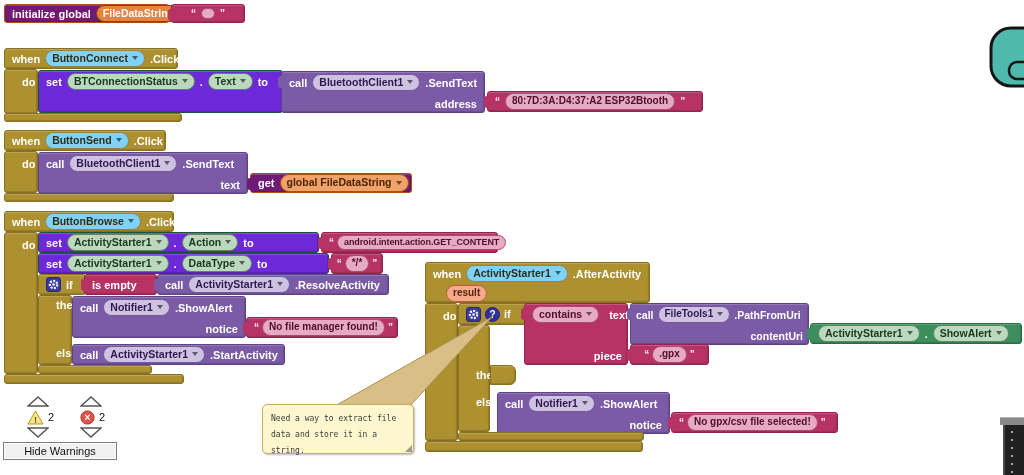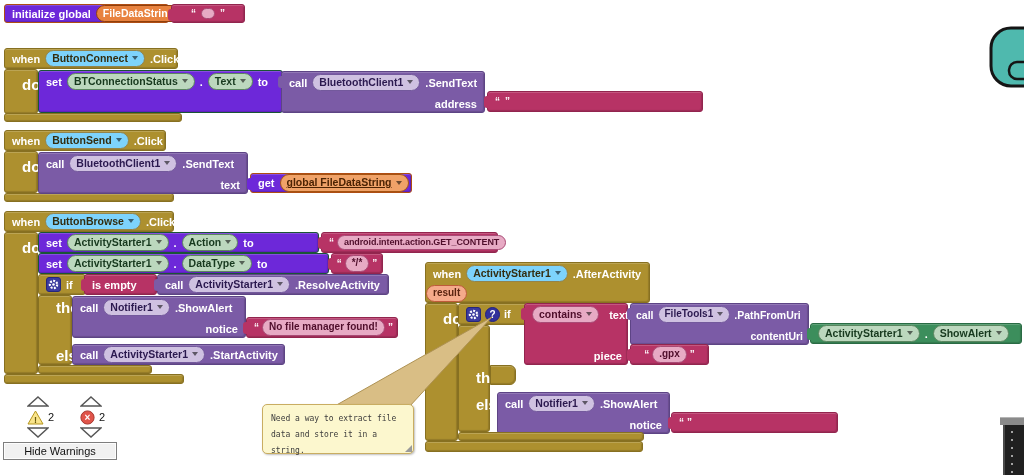--- a/index.html
+++ b/index.html
@@ -9,38 +9,38 @@
   .b { position:absolute; border-radius:3px; box-shadow: inset 0 1px 0 rgba(255,255,255,.18), inset -1px -1px 1px rgba(0,0,0,.15); }
   .row { display:flex; align-items:center; gap:5px; padding:0 7px; height:21px; font-weight:bold; font-size:11px; color:#fff; white-space:nowrap; }
   .row.end { justify-content:flex-end; }
   .row.tight { gap:4px; padding:0 5px; font-size:10.5px; }
 
   .gold   { background:#AD902F; border:1px solid #877021; }
   .green  { background:#6d28d9; border:1px solid #1A5536; }
   .ggreen { background:#3C8E5C; border:1px solid #2A6B44; }
   .purple { background:#7B5BA6; border:1px solid #5D4485; }
   .pink   { background:#B73365; border:1px solid #92254E; }
-  .orange { background:#6d28d9; border:1px solid #AF4D13; }
+  .orange { background:#701a75; border:1px solid #AF4D13; }
 
   .chip { display:inline-flex; align-items:center; gap:3px; border-radius:9px; padding:1px 6px 2px; font-weight:bold; font-size:10.5px; line-height:1.2; white-space:nowrap; }
   .c-gold   { background:#7dd3fc; border:1px solid #93834A; color:#332D10; }
   .c-green  { background:#BCD8BE; border:1px solid #5A865F; color:#17391E; }
   .c-purple { background:#CFC1E1; border:1px solid #73599C; color:#2B194F; }
   .c-pink   { background:#E7AAC4; border:1px solid #A94A75; color:#4F0E2B; }
-  .c-orange { background:#F0A268; border:1px solid #A55312; color:#4C2303;text-decoration:underline; }
+  .c-orange { background:#F0A268; border:1px solid #A55312; color:#4C2303; }
   .c-oname  { background:#E8823F; border:1px solid #903F0B; color:#fff; }
   .c-param  { background:#F5AA8A; border:1px solid #BE5B3A; color:#5A2410; font-size:10px; }
   .chip.f9  { font-size:9px; letter-spacing:-.1px; }
   .chip.f10 { font-size:10px; }
 
   .dd { display:inline-block; width:0; height:0; border-left:3.5px solid transparent; border-right:3.5px solid transparent; border-top:4.5px solid rgba(0,0,0,.55); margin-left:1px; }
   .q { font-size:10px; opacity:.95; }
 
   .spine { padding:0; }
-  .slbl { position:absolute; left:17px; font-weight:bold; font-size:15px; color:#fff; }
+  .slbl { position:absolute; left:17px; font-weight:bold; font-size:11px; color:#fff; }
 
   .plug::before { content:""; position:absolute; left:-4px; top:4px; width:7px; height:12px; border-radius:3px 0 0 3px; background:inherit; }
 
   .gear { width:15px; height:15px; border-radius:3px; background:#3A3A9E; border:1px solid #26267A; display:inline-flex; align-items:center; justify-content:center; flex:0 0 auto; }
   .qmark { width:15px; height:15px; border-radius:50%; background:#31319B; border:1px solid #222280; color:#fff; font-size:10px; font-weight:bold; display:inline-flex; align-items:center; justify-content:center; flex:0 0 auto; }
 
   .stub { border-radius:0 6px 6px 0; }
 
   .comment-box { position:absolute; left:262px; top:404px; width:152px; height:50px; background:#FCF7CE; border:1.5px solid #C9AD62; border-radius:5px; padding:6px 8px 0; font-family:"DejaVu Sans Mono",monospace; font-size:8px; color:#3c3c3c; line-height:16px; box-shadow:1px 1px 2px rgba(0,0,0,.25); z-index:6; }
   .resize-handle { position:absolute; right:1px; bottom:1px; width:0; height:0; border-left:7px solid transparent; border-bottom:7px solid #9a9a9a; }
@@ -106,20 +106,21 @@
         <i class="dd"></i>
       </span>
     <span>.SendText</span>
   </div>
   <div class="row end">
       <span>address</span>
     </div>
 </div>
 <div class="b pink row plug" style="left:487px;top:91px;width:216px;height:21px">
   <span class="q">“</span>
+  <span class="chip c-pink f10">80:7D:3A:D4:37:A2 ESP32Btooth</span>
   <span class="q">”</span>
 </div>
 
 <div class="b gold row" style="left:4px;top:130px;width:162px;height:21px">
   <span>when</span>
   <span class="chip c-gold">
       <span>ButtonSend</span>
       <i class="dd"></i>
     </span>
   <span>.Click</span>
@@ -255,21 +256,21 @@
 
 <div class="b gold" style="left:425px;top:262px;width:225px;height:41px">
   <div class="row">
     <span>when</span>
     <span class="chip c-gold">
         <span>ActivityStarter1</span>
         <i class="dd"></i>
       </span>
     <span>.AfterActivity</span>
   </div>
-  <div class="row" style="height:18px;padding-left:0">
+  <div class="row" style="height:18px;padding-left:20px">
     <span class="chip c-param">result</span>
   </div>
 </div>
 <div class="b gold spine" style="left:425px;top:303px;width:33px;height:138px">
   <span class="slbl" style="top:6px">do</span>
 </div>
 <div class="b gold" style="left:425px;top:441px;width:218px;height:11px"></div>
 
 <div class="b gold row" style="left:458px;top:303px;width:70px;height:22px;gap:4px">
   <span class="gear">
@@ -336,20 +337,21 @@
         <i class="dd"></i>
       </span>
     <span>.ShowAlert</span>
   </div>
   <div class="row end">
       <span>notice</span>
     </div>
 </div>
 <div class="b pink row plug" style="left:671px;top:412px;width:167px;height:21px;gap:3px">
   <span class="q">“</span>
+  <span class="chip c-pink f10">No gpx/csv file selected!</span>
   <span class="q">”</span>
 </div>
 <div class="b gold" style="left:458px;top:432px;width:186px;height:9px"></div>
 
 <svg id="wedge" width="1024" height="475">
   <polygon points="333,407 409,407 492,317" fill="#D9BE85" stroke="#AE9253" stroke-width="1"></polygon>
 </svg>
 <div class="comment-box">
   <div>Need a way to extract file</div>
   <div>data and store it in a string.</div>

